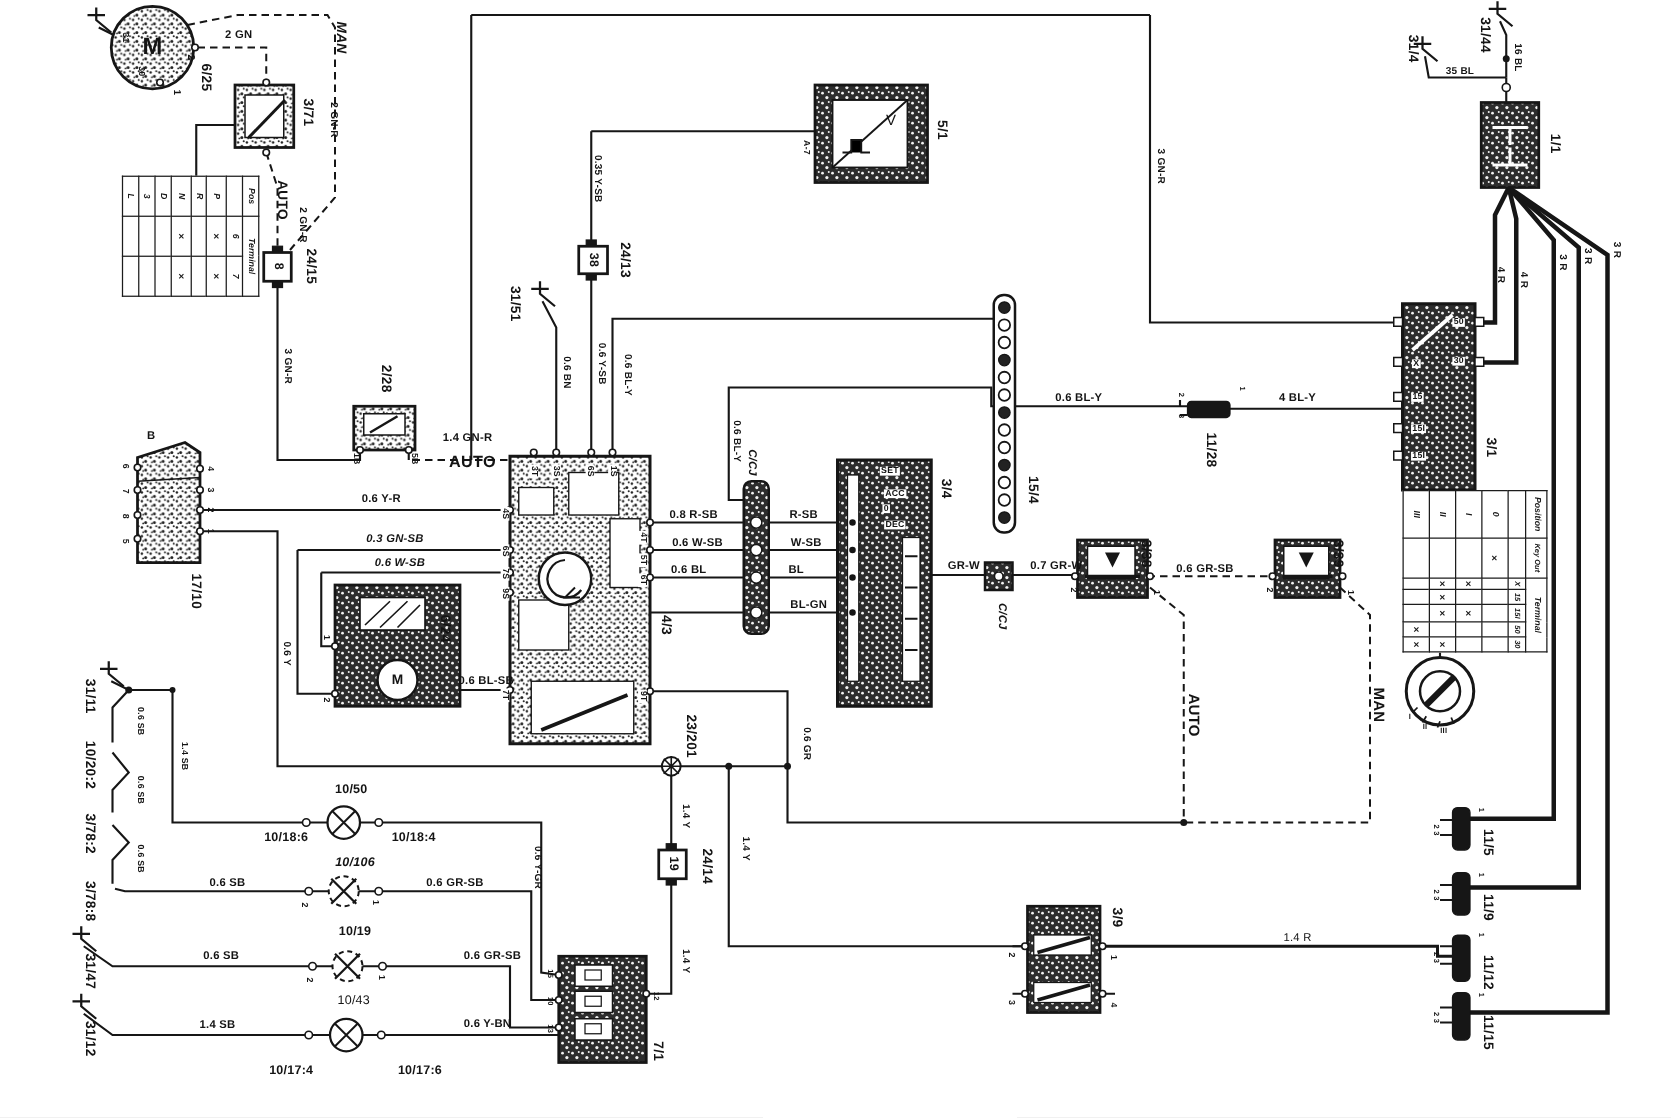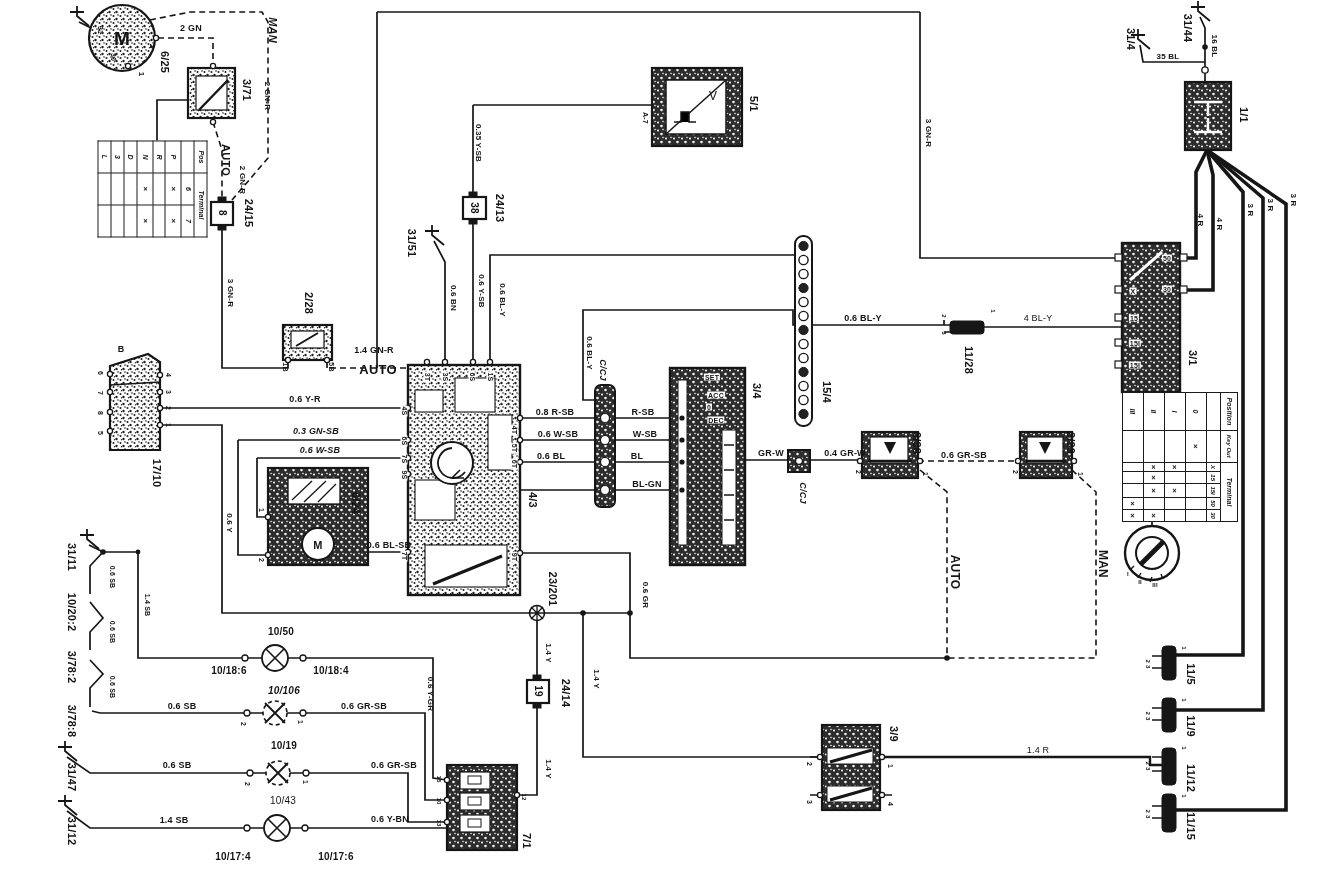--- a/index.html
+++ b/index.html
@@ -488,37 +488,37 @@
       <span class="lb" style="left: 637px; top: 456px; font-size: 9px; font-weight: 700; transform: translate(-50%, -50%) rotate(0deg);">BL</span>
       <span class="lb" style="left: 647px; top: 484px; font-size: 9px; font-weight: 700; transform: translate(-50%, -50%) rotate(0deg);">BL-GN</span>
       <span class="lb" style="left: 589px; top: 353px; font-size: 8px; font-weight: 700; transform: translate(-50%, -50%) rotate(90deg);">0.6 BL-Y</span>
       <span class="lb" style="left: 756px; top: 391px; font-size: 11px; font-weight: 700; transform: translate(-50%, -50%) rotate(90deg);">3/4</span>
       <span class="lb chip" style="left: 712px; top: 377px; font-size: 7px; font-weight: 700; transform: translate(-50%, -50%) rotate(0deg);">SET</span>
       <span class="lb chip" style="left: 716px; top: 395px; font-size: 7px; font-weight: 700; transform: translate(-50%, -50%) rotate(0deg);">ACC</span>
       <span class="lb chip" style="left: 709px; top: 407px; font-size: 7px; font-weight: 700; transform: translate(-50%, -50%) rotate(0deg);">0</span>
       <span class="lb chip" style="left: 716px; top: 420px; font-size: 7px; font-weight: 700; transform: translate(-50%, -50%) rotate(0deg);">DEC</span>
       <span class="lb" style="left: 771px; top: 453px; font-size: 9px; font-weight: 700; transform: translate(-50%, -50%) rotate(0deg);">GR-W</span>
       <span class="lb it" style="left: 802px; top: 493px; font-size: 9px; font-weight: 700; transform: translate(-50%, -50%) rotate(90deg);">C/CJ</span>
-      <span class="lb" style="left: 845px; top: 453px; font-size: 9px; font-weight: 700; transform: translate(-50%, -50%) rotate(0deg);">0.4 GR-W</span>
+      <span class="lb" style="left: 845px; top: 453px; font-size: 9px; font-weight: 700; transform: translate(-50%, -50%) rotate(0deg);">0.7 GR-W</span>
       <span class="lb" style="left: 916px; top: 443px; font-size: 11px; font-weight: 700; transform: translate(-50%, -50%) rotate(90deg);">3/38</span>
       <span class="lb" style="left: 858px; top: 472px; font-size: 7px; font-weight: 700; transform: translate(-50%, -50%) rotate(90deg);">2</span>
       <span class="lb" style="left: 925px; top: 474px; font-size: 7px; font-weight: 700; transform: translate(-50%, -50%) rotate(90deg);">1</span>
       <span class="lb" style="left: 964px; top: 455px; font-size: 9px; font-weight: 700; transform: translate(-50%, -50%) rotate(0deg);">0.6 GR-SB</span>
       <span class="lb" style="left: 1070px; top: 443px; font-size: 11px; font-weight: 700; transform: translate(-50%, -50%) rotate(90deg);">3/39</span>
       <span class="lb" style="left: 1015px; top: 472px; font-size: 7px; font-weight: 700; transform: translate(-50%, -50%) rotate(90deg);">2</span>
       <span class="lb" style="left: 1080px; top: 474px; font-size: 7px; font-weight: 700; transform: translate(-50%, -50%) rotate(90deg);">1</span>
       <span class="lb" style="left: 955px; top: 572px; font-size: 12px; font-weight: 700; transform: translate(-50%, -50%) rotate(90deg);">AUTO</span>
       <span class="lb" style="left: 1103px; top: 564px; font-size: 12px; font-weight: 700; transform: translate(-50%, -50%) rotate(90deg);">MAN</span>
       <span class="lb" style="left: 826px; top: 392px; font-size: 11px; font-weight: 700; transform: translate(-50%, -50%) rotate(90deg);">15/4</span>
       <span class="lb" style="left: 863px; top: 318px; font-size: 9px; font-weight: 700; transform: translate(-50%, -50%) rotate(0deg);">0.6 BL-Y</span>
       <span class="lb" style="left: 968px; top: 360px; font-size: 11px; font-weight: 700; transform: translate(-50%, -50%) rotate(90deg);">11/28</span>
       <span class="lb" style="left: 944px; top: 316px; font-size: 6px; font-weight: 700; transform: translate(-50%, -50%) rotate(90deg);">2</span>
       <span class="lb" style="left: 944px; top: 333px; font-size: 6px; font-weight: 700; transform: translate(-50%, -50%) rotate(90deg);">3</span>
       <span class="lb" style="left: 993px; top: 311px; font-size: 6px; font-weight: 700; transform: translate(-50%, -50%) rotate(90deg);">1</span>
-      <span class="lb" style="left: 1038px; top: 318px; font-size: 9px; font-weight: 400; transform: translate(-50%, -50%) rotate(0deg);">4 BL-Y</span>
+      <span class="lb" style="left: 1038px; top: 318px; font-size: 9px; font-weight: 700; transform: translate(-50%, -50%) rotate(0deg);">4 BL-Y</span>
       <span class="lb" style="left: 928px; top: 133px; font-size: 8px; font-weight: 700; transform: translate(-50%, -50%) rotate(90deg);">3 GN-R</span>
       <span class="lb" style="left: 1187px; top: 28px; font-size: 11px; font-weight: 700; transform: translate(-50%, -50%) rotate(90deg);">31/44</span>
       <span class="lb" style="left: 1130px; top: 39px; font-size: 11px; font-weight: 700; transform: translate(-50%, -50%) rotate(90deg);">31/4</span>
       <span class="lb" style="left: 1168px; top: 57px; font-size: 8px; font-weight: 700; transform: translate(-50%, -50%) rotate(0deg);">35 BL</span>
       <span class="lb" style="left: 1214px; top: 46px; font-size: 8px; font-weight: 700; transform: translate(-50%, -50%) rotate(90deg);">16 BL</span>
       <span class="lb" style="left: 1243px; top: 115px; font-size: 11px; font-weight: 700; transform: translate(-50%, -50%) rotate(90deg);">1/1</span>
       <span class="lb" style="left: 1200px; top: 220px; font-size: 8px; font-weight: 700; transform: translate(-50%, -50%) rotate(90deg);">4 R</span>
       <span class="lb" style="left: 1219px; top: 224px; font-size: 8px; font-weight: 700; transform: translate(-50%, -50%) rotate(90deg);">4 R</span>
       <span class="lb" style="left: 1250px; top: 210px; font-size: 8px; font-weight: 700; transform: translate(-50%, -50%) rotate(90deg);">3 R</span>
       <span class="lb" style="left: 1270px; top: 205px; font-size: 8px; font-weight: 700; transform: translate(-50%, -50%) rotate(90deg);">3 R</span>

